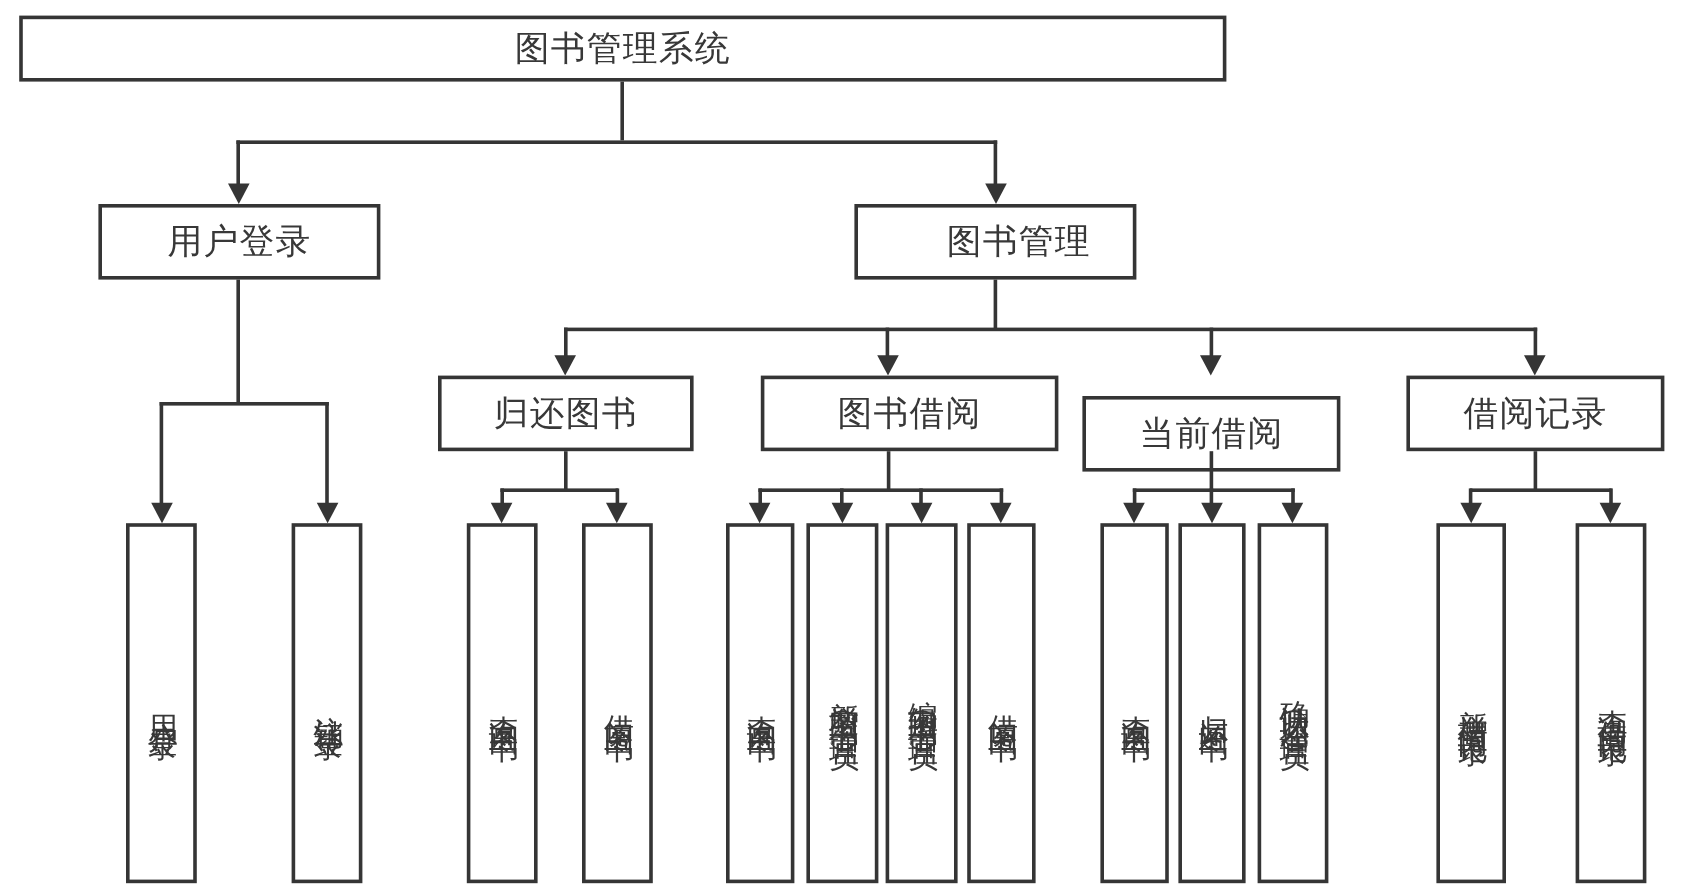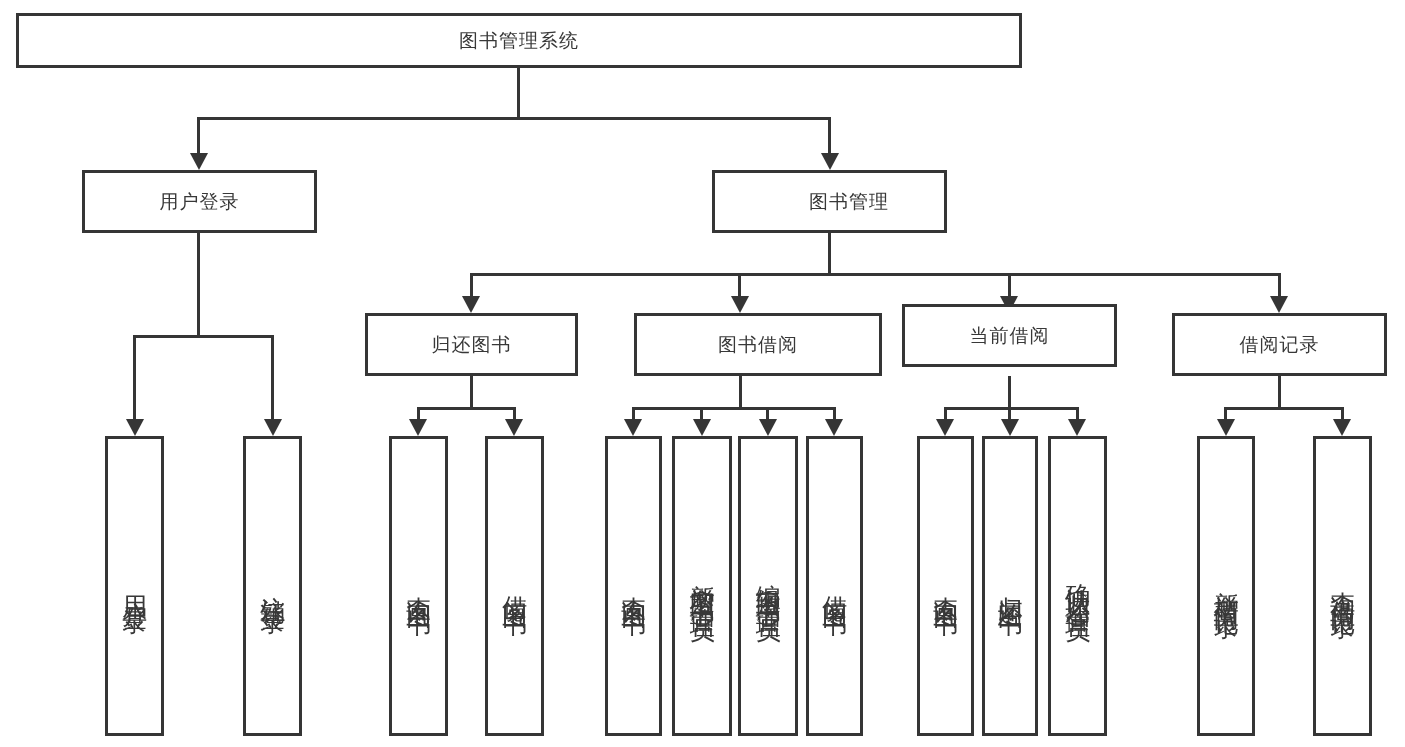--- a/index.html
+++ b/index.html
@@ -20,21 +20,21 @@
   .box{
     position:absolute;
     box-sizing:border-box;
     background:#fff;
     border:3px solid var(--line);
     display:flex;
     align-items:center;
     justify-content:center;
   }
   .box.h{
-    font-size:19px;
+    font-size:29px;
     letter-spacing:1px;
     white-space:nowrap;
   }
   .box.v{
     font-size:25px;
     writing-mode:vertical-rl;
     text-orientation:mixed;
     letter-spacing:5px;
     line-height:1.1;
   }
@@ -91,21 +91,21 @@
   <div class="ahead" style="left:462px;top:296px;"></div>
   <div class="vline" style="left:738px;top:273px;width:3px;height:27px;"></div>
   <div class="ahead" style="left:731px;top:296px;"></div>
   <div class="vline" style="left:1008px;top:273px;width:3px;height:27px;"></div>
   <div class="ahead" style="left:1000px;top:296px;"></div>
   <div class="vline" style="left:1278px;top:273px;width:3px;height:27px;"></div>
   <div class="ahead" style="left:1270px;top:296px;"></div>
 
   <div class="box h" style="left:365px;top:313px;width:213px;height:63px;">归还图书</div>
   <div class="box h" style="left:634px;top:313px;width:248px;height:63px;">图书借阅</div>
-  <div class="box h" style="left:902px;top:304px;width:215px;height:63px;">当前借阅</div>
+  <div class="box h" style="left:902px;top:330px;width:215px;height:63px;">当前借阅</div>
   <div class="box h" style="left:1172px;top:313px;width:215px;height:63px;">借阅记录</div>
 
   <div class="vline" style="left:470px;top:376px;width:3px;height:33px;"></div>
   <div class="hline" style="left:417px;top:407px;width:98px;height:3px;"></div>
   <div class="vline" style="left:417px;top:407px;width:3px;height:16px;"></div>
   <div class="ahead" style="left:409px;top:419px;"></div>
   <div class="vline" style="left:513px;top:407px;width:3px;height:16px;"></div>
   <div class="ahead" style="left:505px;top:419px;"></div>
 
   <div class="box v" style="left:389px;top:436px;width:59px;height:300px;">查询图书</div>

